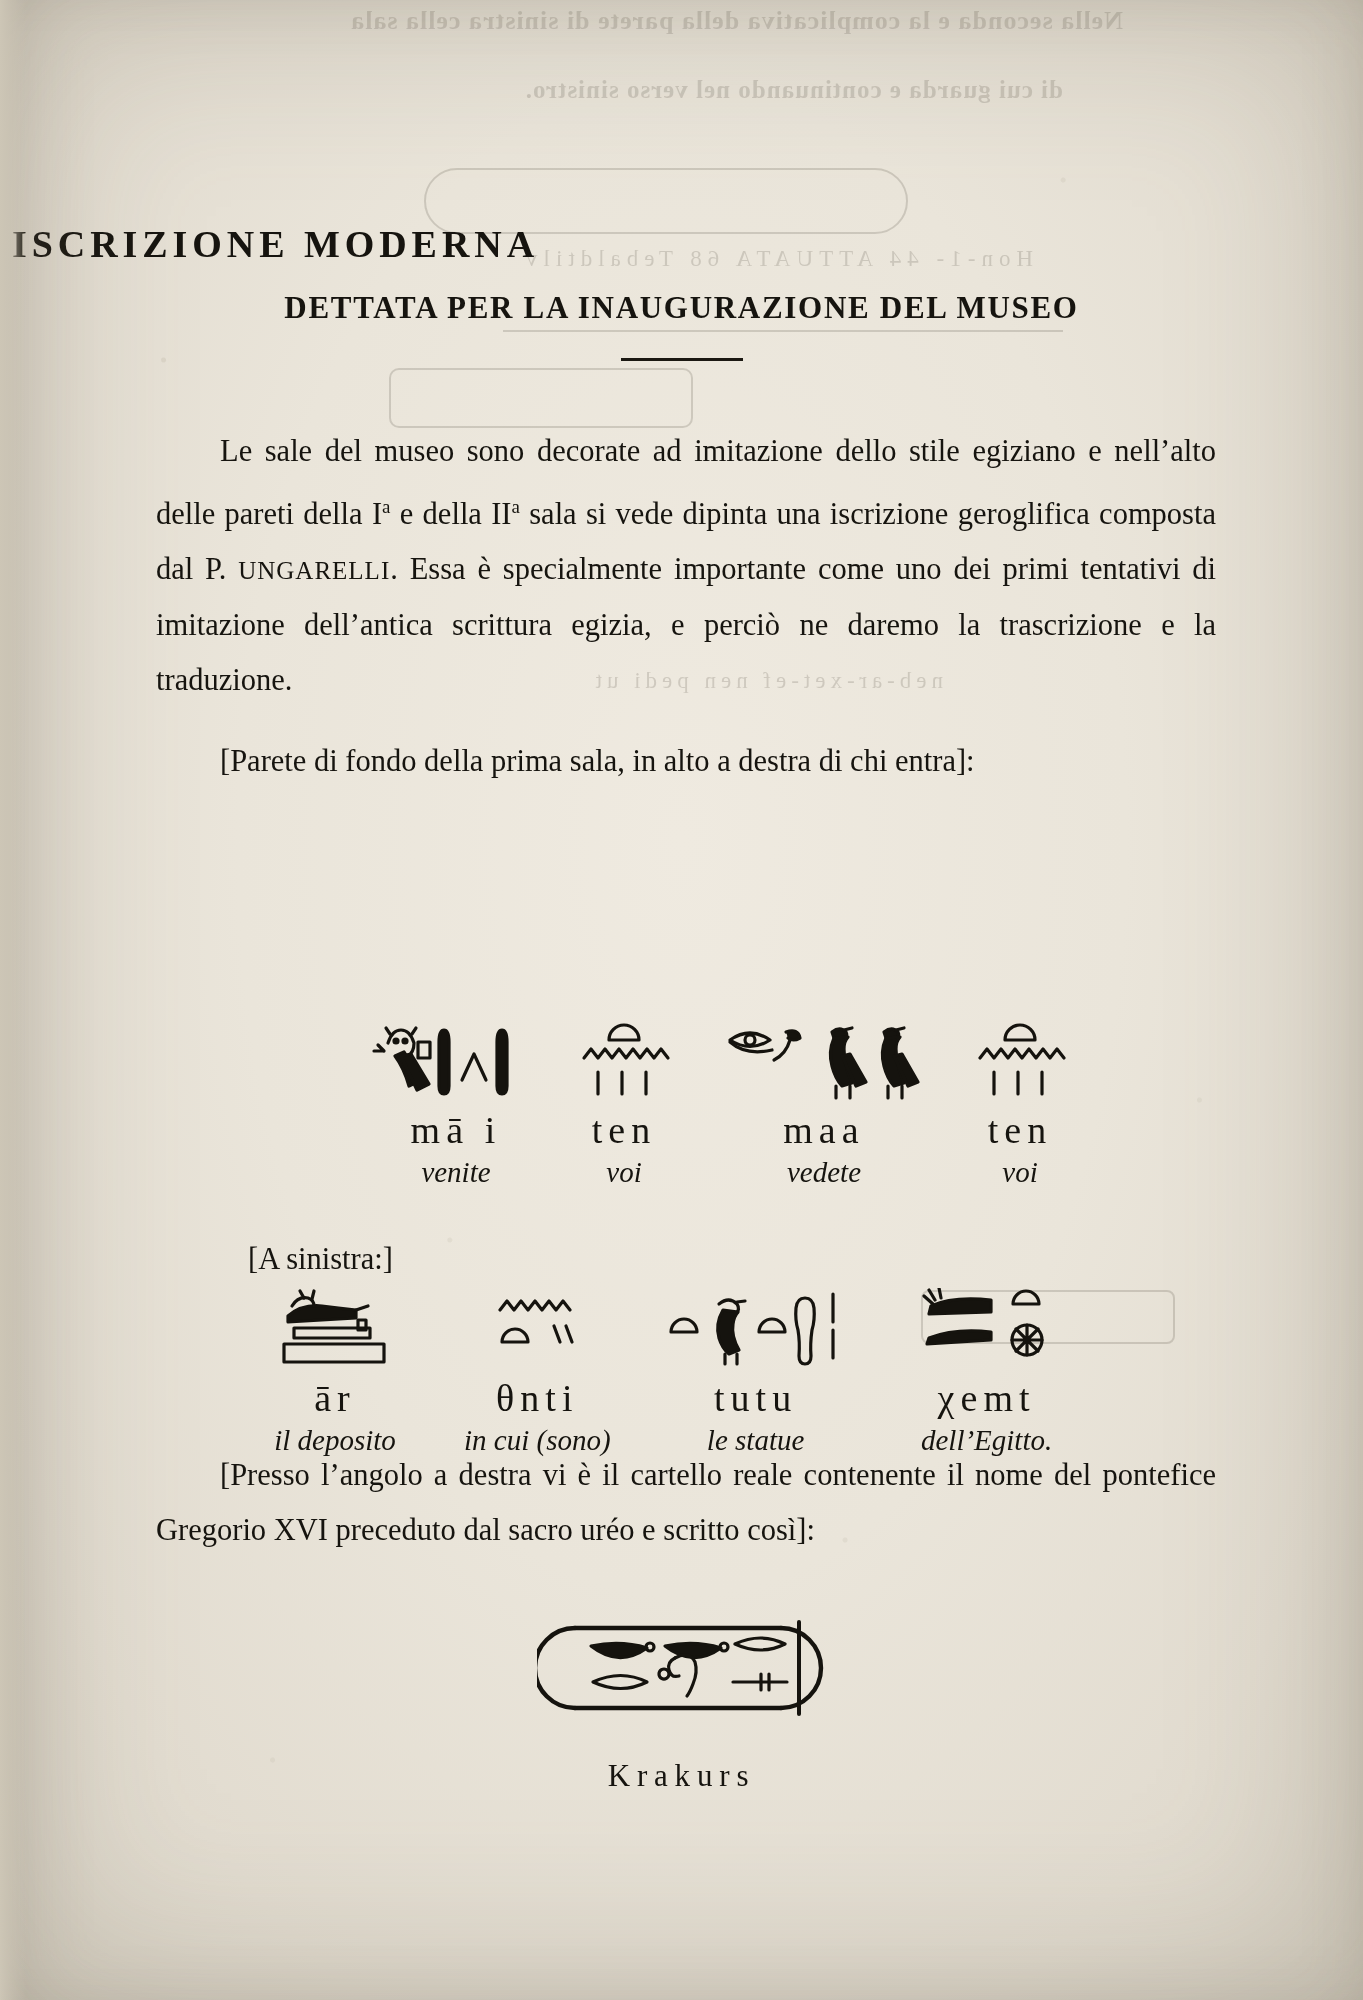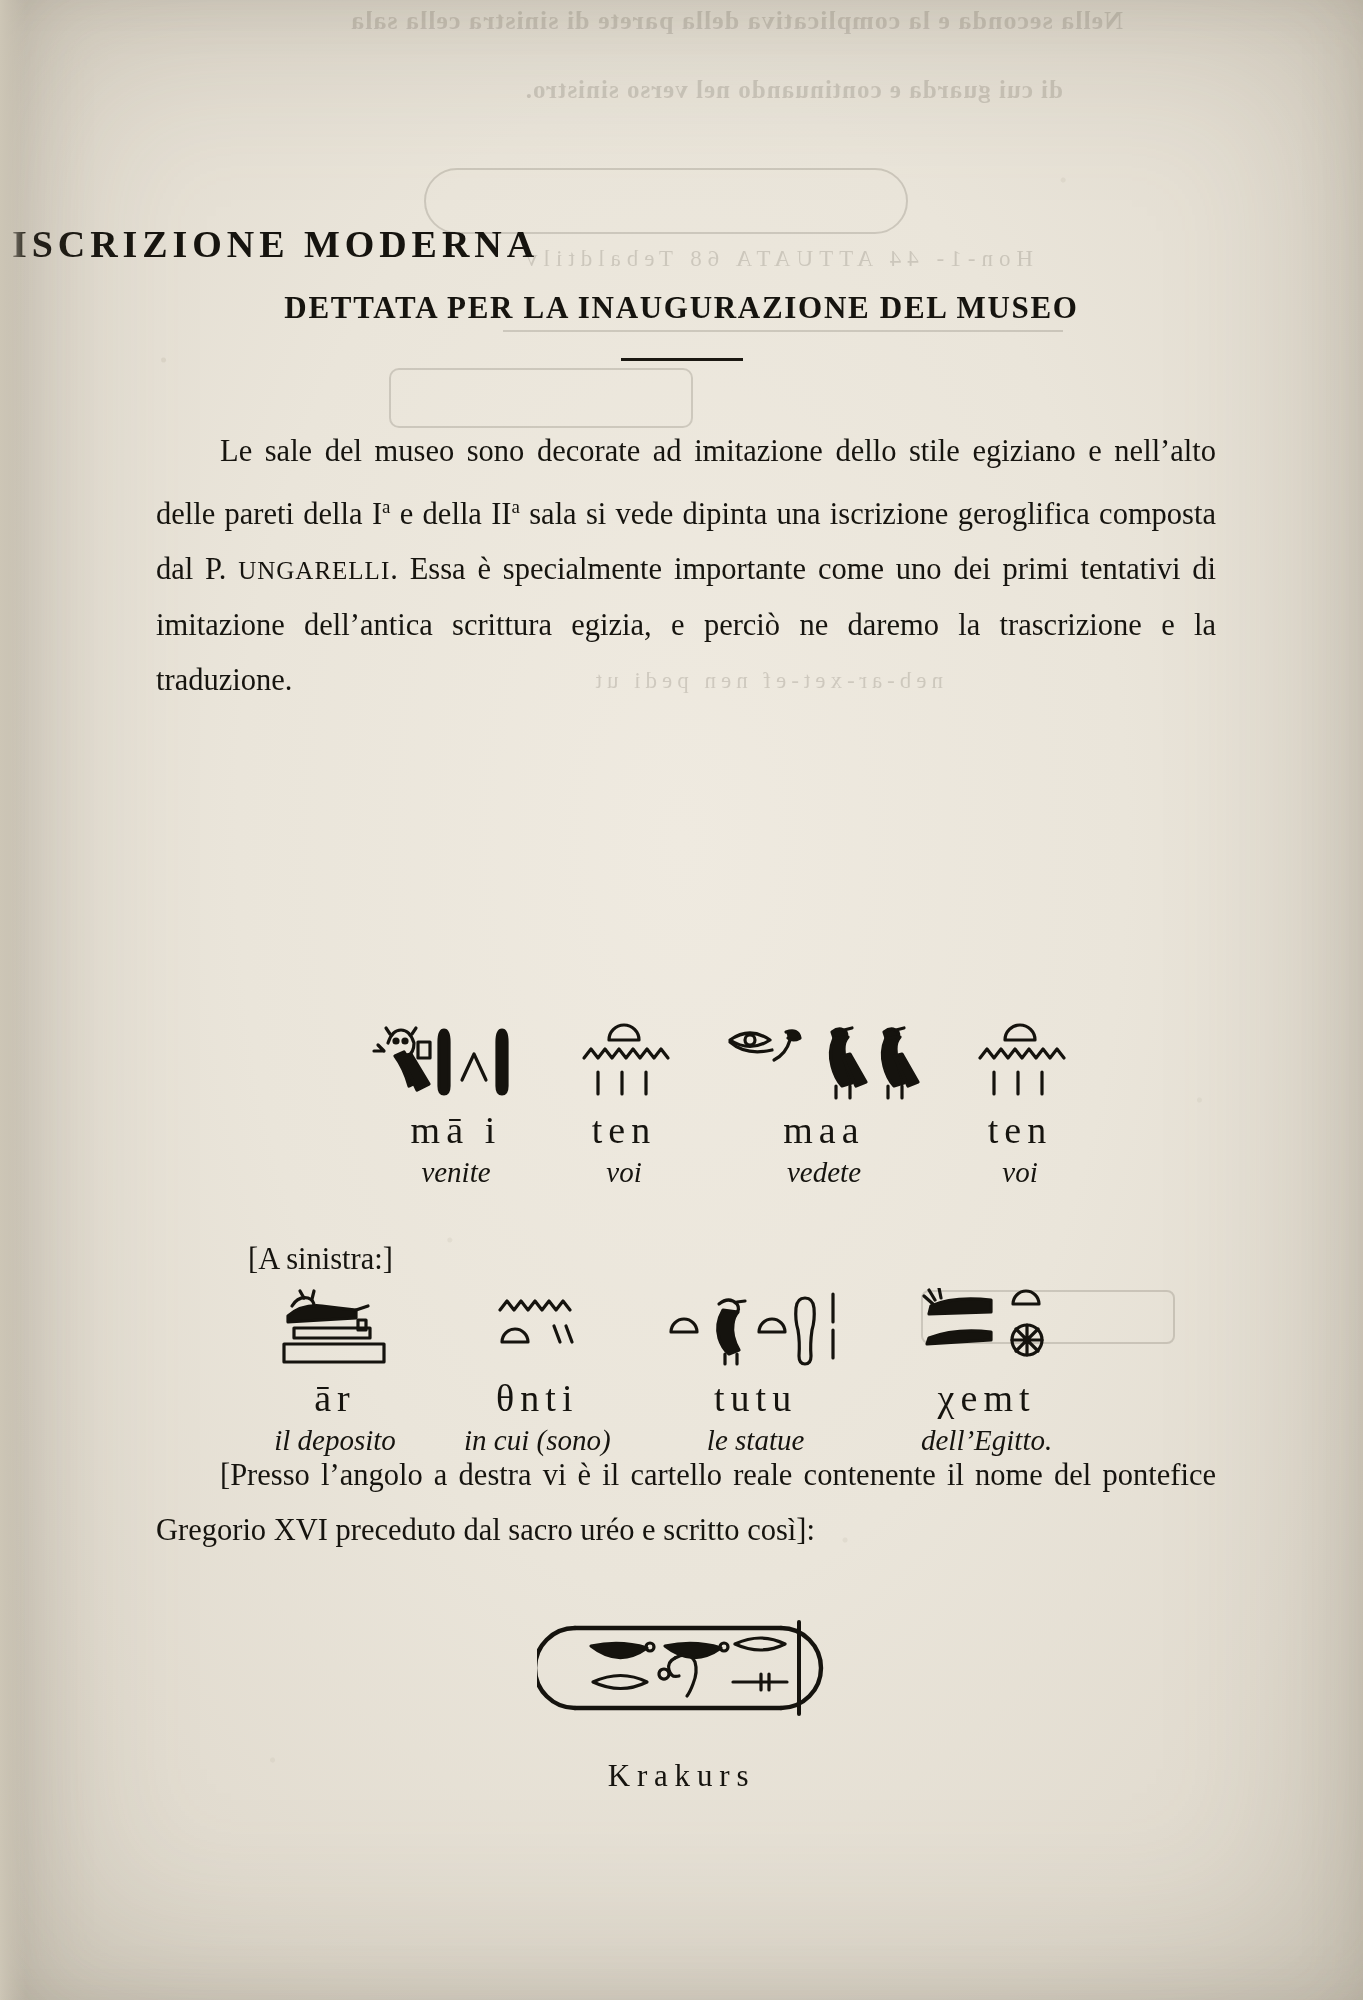--- a/index.html
+++ b/index.html
@@ -123,20 +123,21 @@
 
   <div class="content">
 
     <h1 class="title">ISCRIZIONE MODERNA</h1>
     <div class="subtitle">DETTATA PER LA INAUGURAZIONE DEL MUSEO</div>
     <div class="hr"></div>
 
     <div class="body">
       <p class="para"><span>Le sale del museo sono decorate ad imitazione dello stile egiziano e nell’alto delle pareti della I</span><sup class="ord">a</sup><span> e della II</span><sup class="ord">a</sup><span> sala si vede dipinta una iscrizione geroglifica composta dal P. </span><span class="sc">UNGARELLI</span><span>. Essa è specialmente importante come uno dei primi tentativi di imitazione dell’antica scrittura egizia, e perciò ne daremo la trascrizione e la traduzione.</span></p>
 
+      <p class="para" style="margin-top:26px;">[Parete di fondo della prima sala, in alto a destra di chi entra]:</p>
     </div>
 
     <div class="glyphblock" style="left:370px;top:1018px;">
       <div class="grow">
 
         <div class="gcell" style="margin-right:34px;">
           <svg width="172" height="84" viewBox="0 0 172 84">
             <g fill="none" stroke="#15130e" stroke-width="3.2" stroke-linecap="round" stroke-linejoin="round">
 
               <path d="M18 25 q4 -13 13 -13 q9 0 13 13 q0 9 -6 13"></path>

